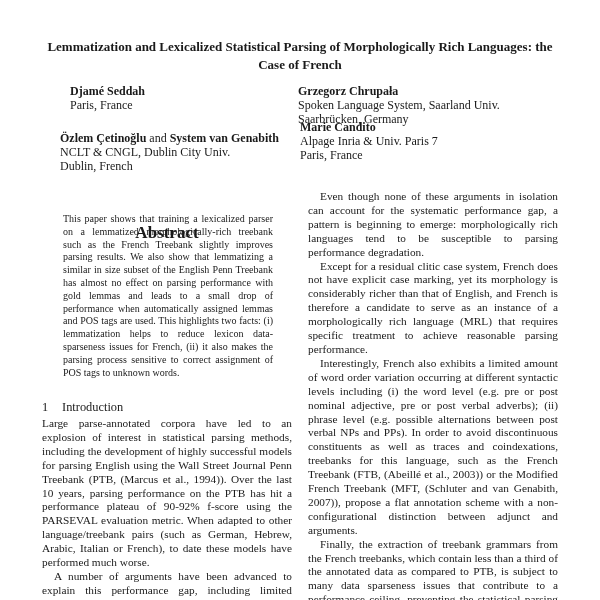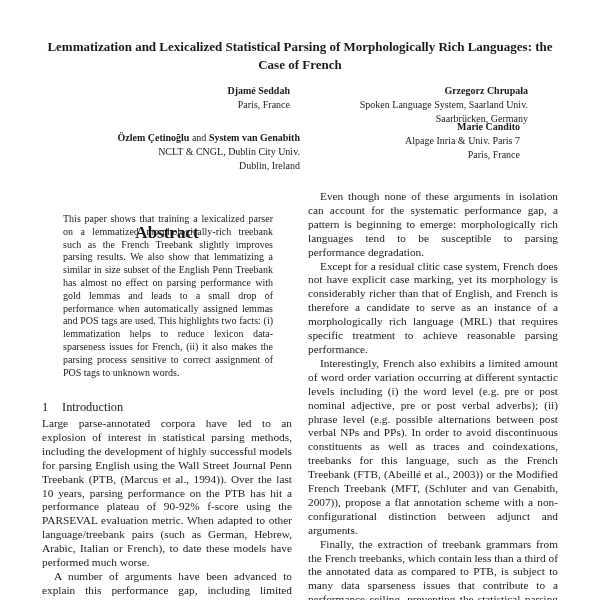--- a/index.html
+++ b/index.html
@@ -1,20 +1,20 @@
 <!DOCTYPE html>
 <html><head>
 <meta charset="utf-8">
 <style>
   html, body { margin: 0; padding: 0; background: #ffffff; }
   body { width: 600px; height: 600px; overflow: hidden; position: relative;
          font-family: "Liberation Serif", "DejaVu Serif", serif; color: #1a1a1a; }
   .title { position: absolute; top: 38px; left: 40px; width: 520px; text-align: center;
            font-weight: bold; font-size: 13px; line-height: 18px; }
-  .author { position: absolute; text-align: right; font-size: 10px; line-height: 14px; }
+  .author { position: absolute; text-align: left; font-size: 12px; line-height: 14px; }
   .author .name { font-weight: bold; display: block; }
   .author .aff { display: block; }
   .a1 { top: 84px; left: 70px; width: 220px; }
   .a2 { top: 84px; left: 298px; width: 230px; }
   .a3 { top: 131px; left: 60px; width: 240px; }
   .a4 { top: 120px; left: 300px; width: 220px; }
   .a3 .and { font-weight: normal; }
   .abs-head { position: absolute; top: 190px; left: 42px; width: 250px; text-align: center;
               font-weight: bold; font-size: 17px; margin-top: 33px; }
   .abs-body { position: absolute; top: 213px; left: 63px; width: 210px;
@@ -37,21 +37,21 @@
   <span class="aff">Paris, France</span>
 </div>
 <div class="author a2">
   <span class="name">Grzegorz Chrupała</span>
   <span class="aff">Spoken Language System, Saarland Univ.</span>
   <span class="aff">Saarbrücken, Germany</span>
 </div>
 <div class="author a3">
   <span class="name"><span>Özlem Çetinoğlu</span> <span class="and">and</span> <span>System van Genabith</span></span>
   <span class="aff">NCLT &amp; CNGL, Dublin City Univ.</span>
-  <span class="aff">Dublin, Ireland</span>
+  <span class="aff">Dublin, French</span>
 </div>
 <div class="author a4">
   <span class="name">Marie Candito</span>
   <span class="aff">Alpage Inria &amp; Univ. Paris 7</span>
   <span class="aff">Paris, France</span>
 </div>
 
 <div class="abs-head">Abstract</div>
 <div class="abs-body">This paper shows that training a lexicalized parser on a lemmatized morphologically-rich treebank such as the French Treebank slightly improves parsing results. We also show that lemmatizing a similar in size subset of the English Penn Treebank has almost no effect on parsing performance with gold lemmas and leads to a small drop of performance when automatically assigned lemmas and POS tags are used. This highlights two facts: (i) lemmatization helps to reduce lexicon data-sparseness issues for French, (ii) it also makes the parsing process sensitive to correct assignment of POS tags to unknown words.</div>
 

